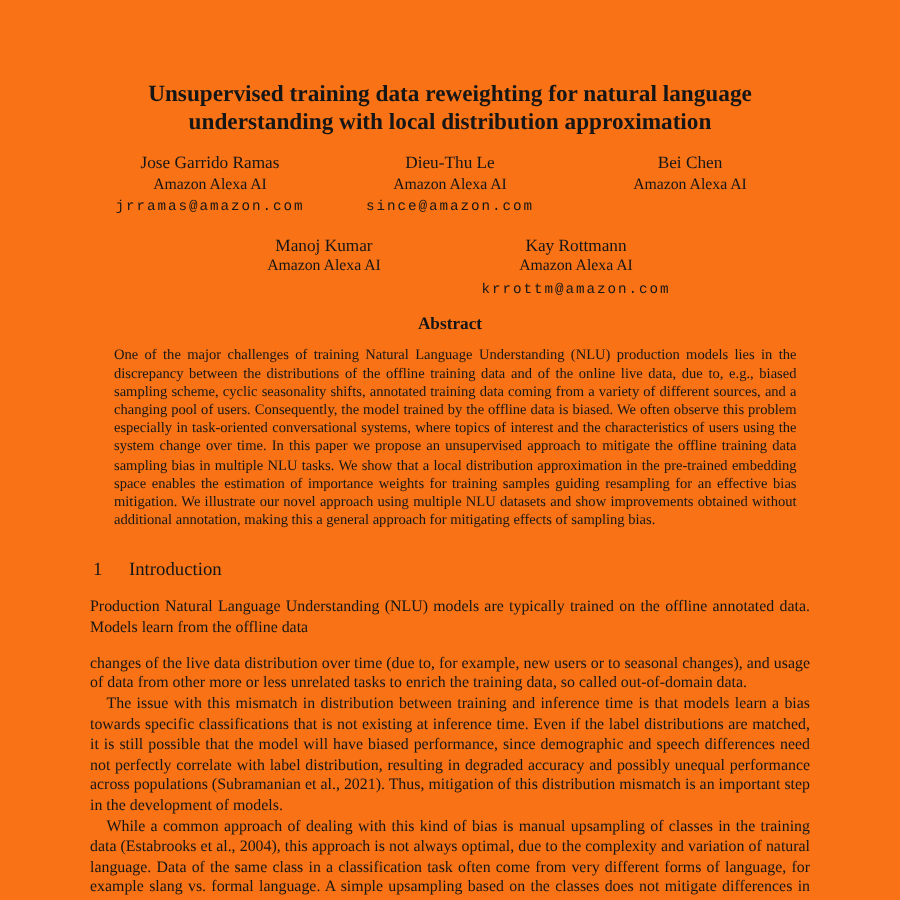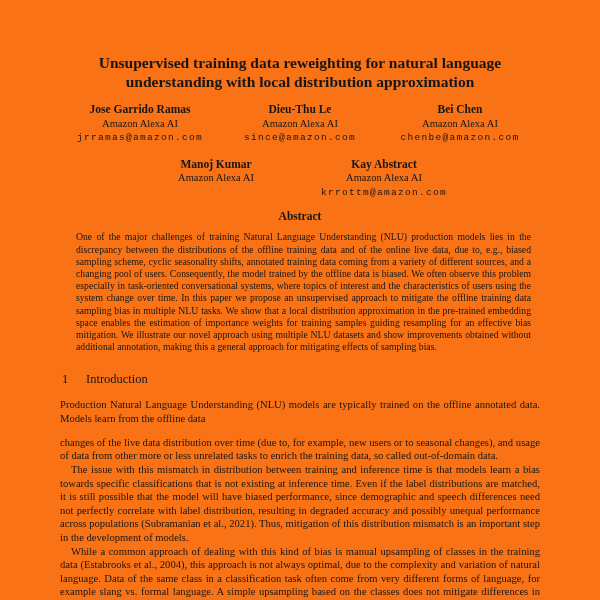--- a/index.html
+++ b/index.html
@@ -26,21 +26,21 @@
     margin: 0 auto 11px auto;
   }
   .authors-row {
     display: flex;
     justify-content: center;
   }
   .authors-row.row1 { margin-bottom: 13px; }
   .authors-row.row1 .author { flex: 1 1 0; }
   .authors-row.row2 .author { width: 168px; }
   .author { text-align: center; }
-  .author-name { font-size: 11.5px; font-weight: bold; line-height: 1.2; text-align: center; }
+  .author-name { font-size: 11.5px; font-weight: normal; line-height: 1.2; text-align: center; }
   .author-affil { font-size: 10.5px; line-height: 1.2; margin-top: 1px; }
   .author-email {
     font-family: Liberation Mono, monospace;
     font-size: 9.5px;
     letter-spacing: 1.3px;
     line-height: 1.3;
     margin-top: 2px;
     white-space: nowrap;
   }
   .columns {
@@ -93,31 +93,30 @@
       <div class="author-email">jrramas@amazon.com</div>
     </div>
     <div class="author">
       <div class="author-name">Dieu-Thu Le</div>
       <div class="author-affil">Amazon Alexa AI</div>
       <div class="author-email">since@amazon.com</div>
     </div>
     <div class="author">
       <div class="author-name">Bei Chen</div>
       <div class="author-affil">Amazon Alexa AI</div>
-      <div class="author-email">chenbe@amazon.com</div>
     </div>
   </div>
 
   <div class="authors-row row2">
     <div class="author">
       <div class="author-name">Manoj Kumar</div>
       <div class="author-affil">Amazon Alexa AI</div>
     </div>
     <div class="author">
-      <div class="author-name">Kay Abstract</div>
+      <div class="author-name">Kay Rottmann</div>
       <div class="author-affil">Amazon Alexa AI</div>
       <div class="author-email">krrottm@amazon.com</div>
     </div>
   </div>
 
   <div class="columns">
 
     <div class="col">
       <h2 class="abstract-heading">Abstract</h2>
       <p class="abstract-text">One of the major challenges of training Natural Language Understanding (NLU) production models lies in the discrepancy between the distributions of the offline training data and of the online live data, due to, e.g., biased sampling scheme, cyclic seasonality shifts, annotated training data coming from a variety of different sources, and a changing pool of users. Consequently, the model trained by the offline data is biased. We often observe this problem especially in task-oriented conversational systems, where topics of interest and the characteristics of users using the system change over time. In this paper we propose an unsupervised approach to mitigate the offline training data sampling bias in multiple NLU tasks. We show that a local distribution approximation in the pre-trained embedding space enables the estimation of importance weights for training samples guiding resampling for an effective bias mitigation. We illustrate our novel approach using multiple NLU datasets and show improvements obtained without additional annotation, making this a general approach for mitigating effects of sampling bias.</p>

